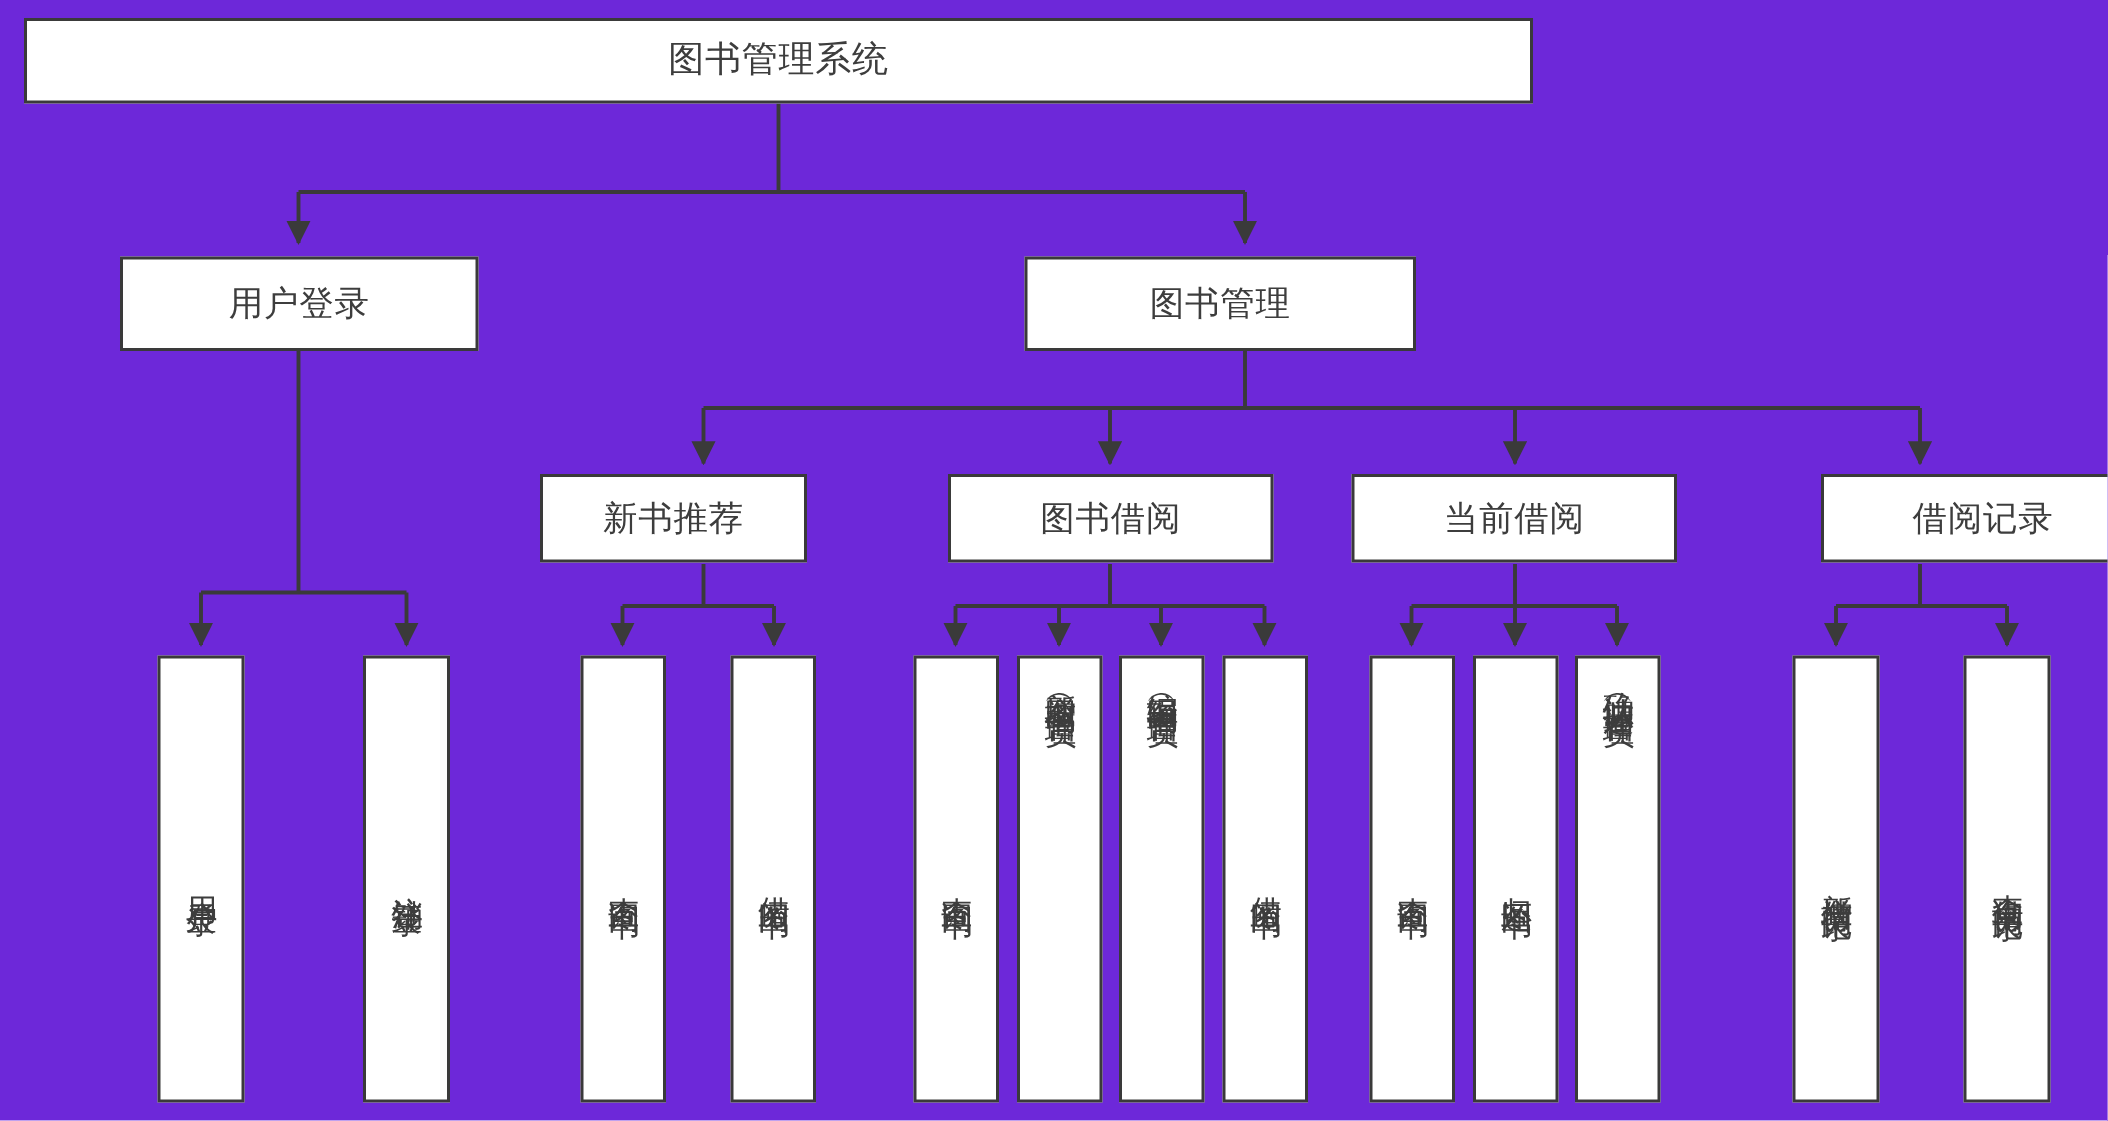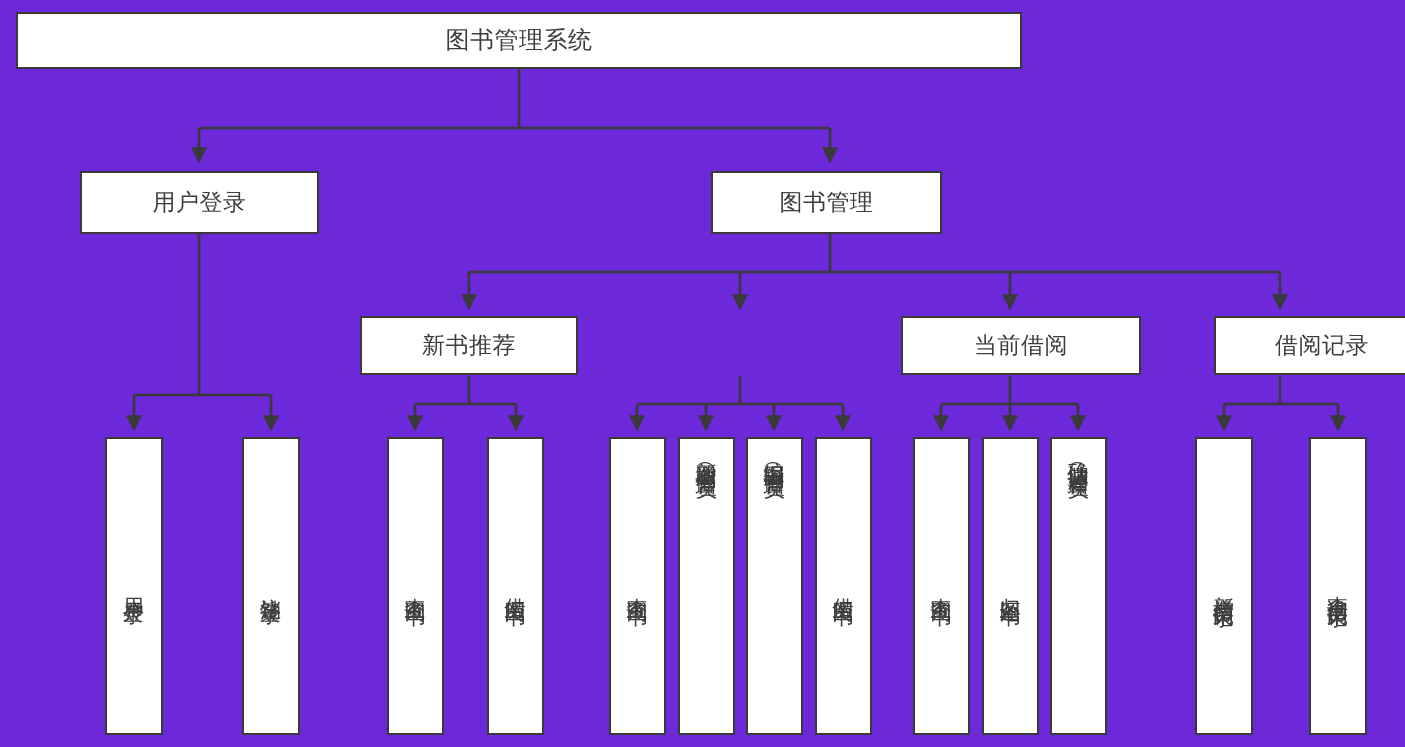--- a/index.html
+++ b/index.html
@@ -135,28 +135,31 @@
     </g>
   </svg>
 
   <div class="node horiz root" style="left:16px; top:12px; width:1006px; height:57px;">
     <span class="node-label">图书管理系统</span>
   </div>
 
   <div class="node horiz" style="left:80px; top:171px; width:239px; height:63px;">
     <span class="node-label">用户登录</span>
   </div>
-  <div class="node horiz" style="left:711px; top:171px; width:231px; height:63px;">
+  <div class="node horiz" style="left:683px; top:171px; width:261px; height:63px;">
     <span class="node-label">图书管理</span>
   </div>
 
-  <div class="node horiz" style="left:360px; top:316px; width:218px; height:59px;">
+  <div class="node horiz" style="left:360px; top:316px; width:178px; height:59px;">
     <span class="node-label">新书推荐</span>
   </div>
-  <div class="node horiz" style="left:901px; top:316px; width:240px; height:59px;">
+  <div class="node horiz" style="left:632px; top:316px; width:217px; height:59px;">
+    <span class="node-label">图书借阅</span>
+  </div>
+  <div class="node horiz" style="left:901px; top:316px; width:217px; height:59px;">
     <span class="node-label">当前借阅</span>
   </div>
   <div class="node horiz" style="left:1214px; top:316px; width:216px; height:59px;">
     <span class="node-label">借阅记录</span>
   </div>
 
   <div class="node vert centered" style="left:105px; top:437px; width:58px; height:298px;">
     <span class="node-label">用户登录</span>
   </div>
   <div class="node vert centered" style="left:242px; top:437px; width:58px; height:298px;">

